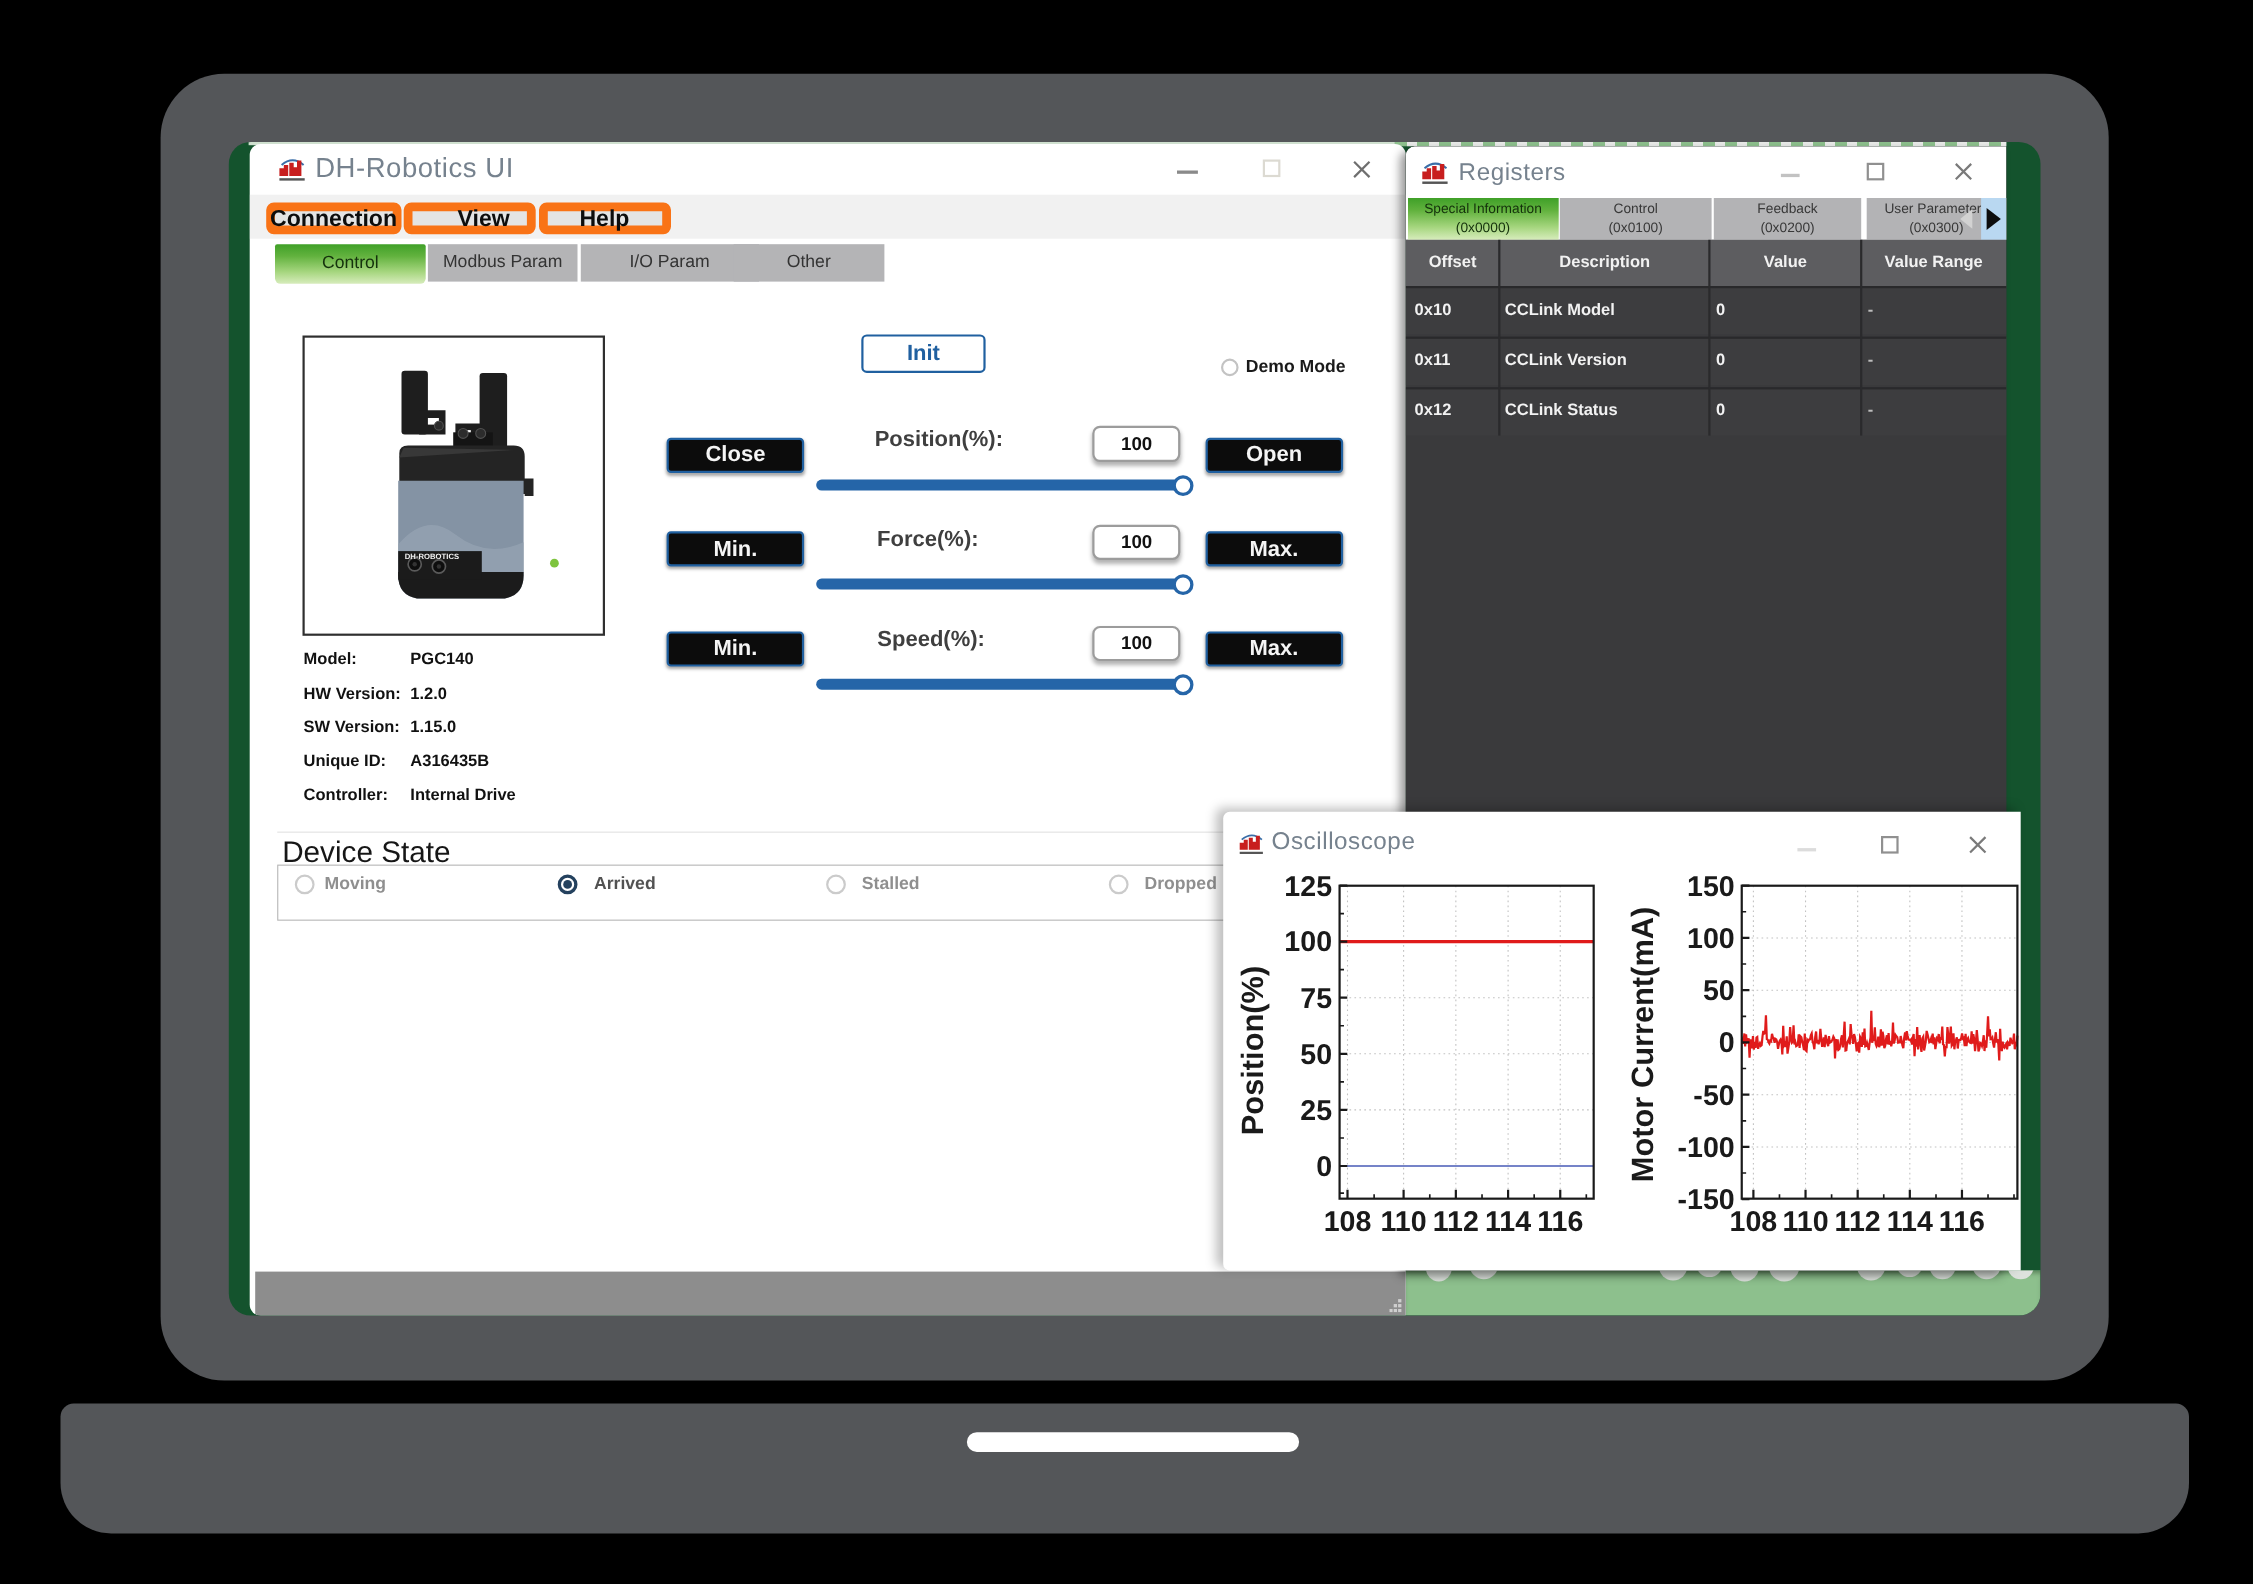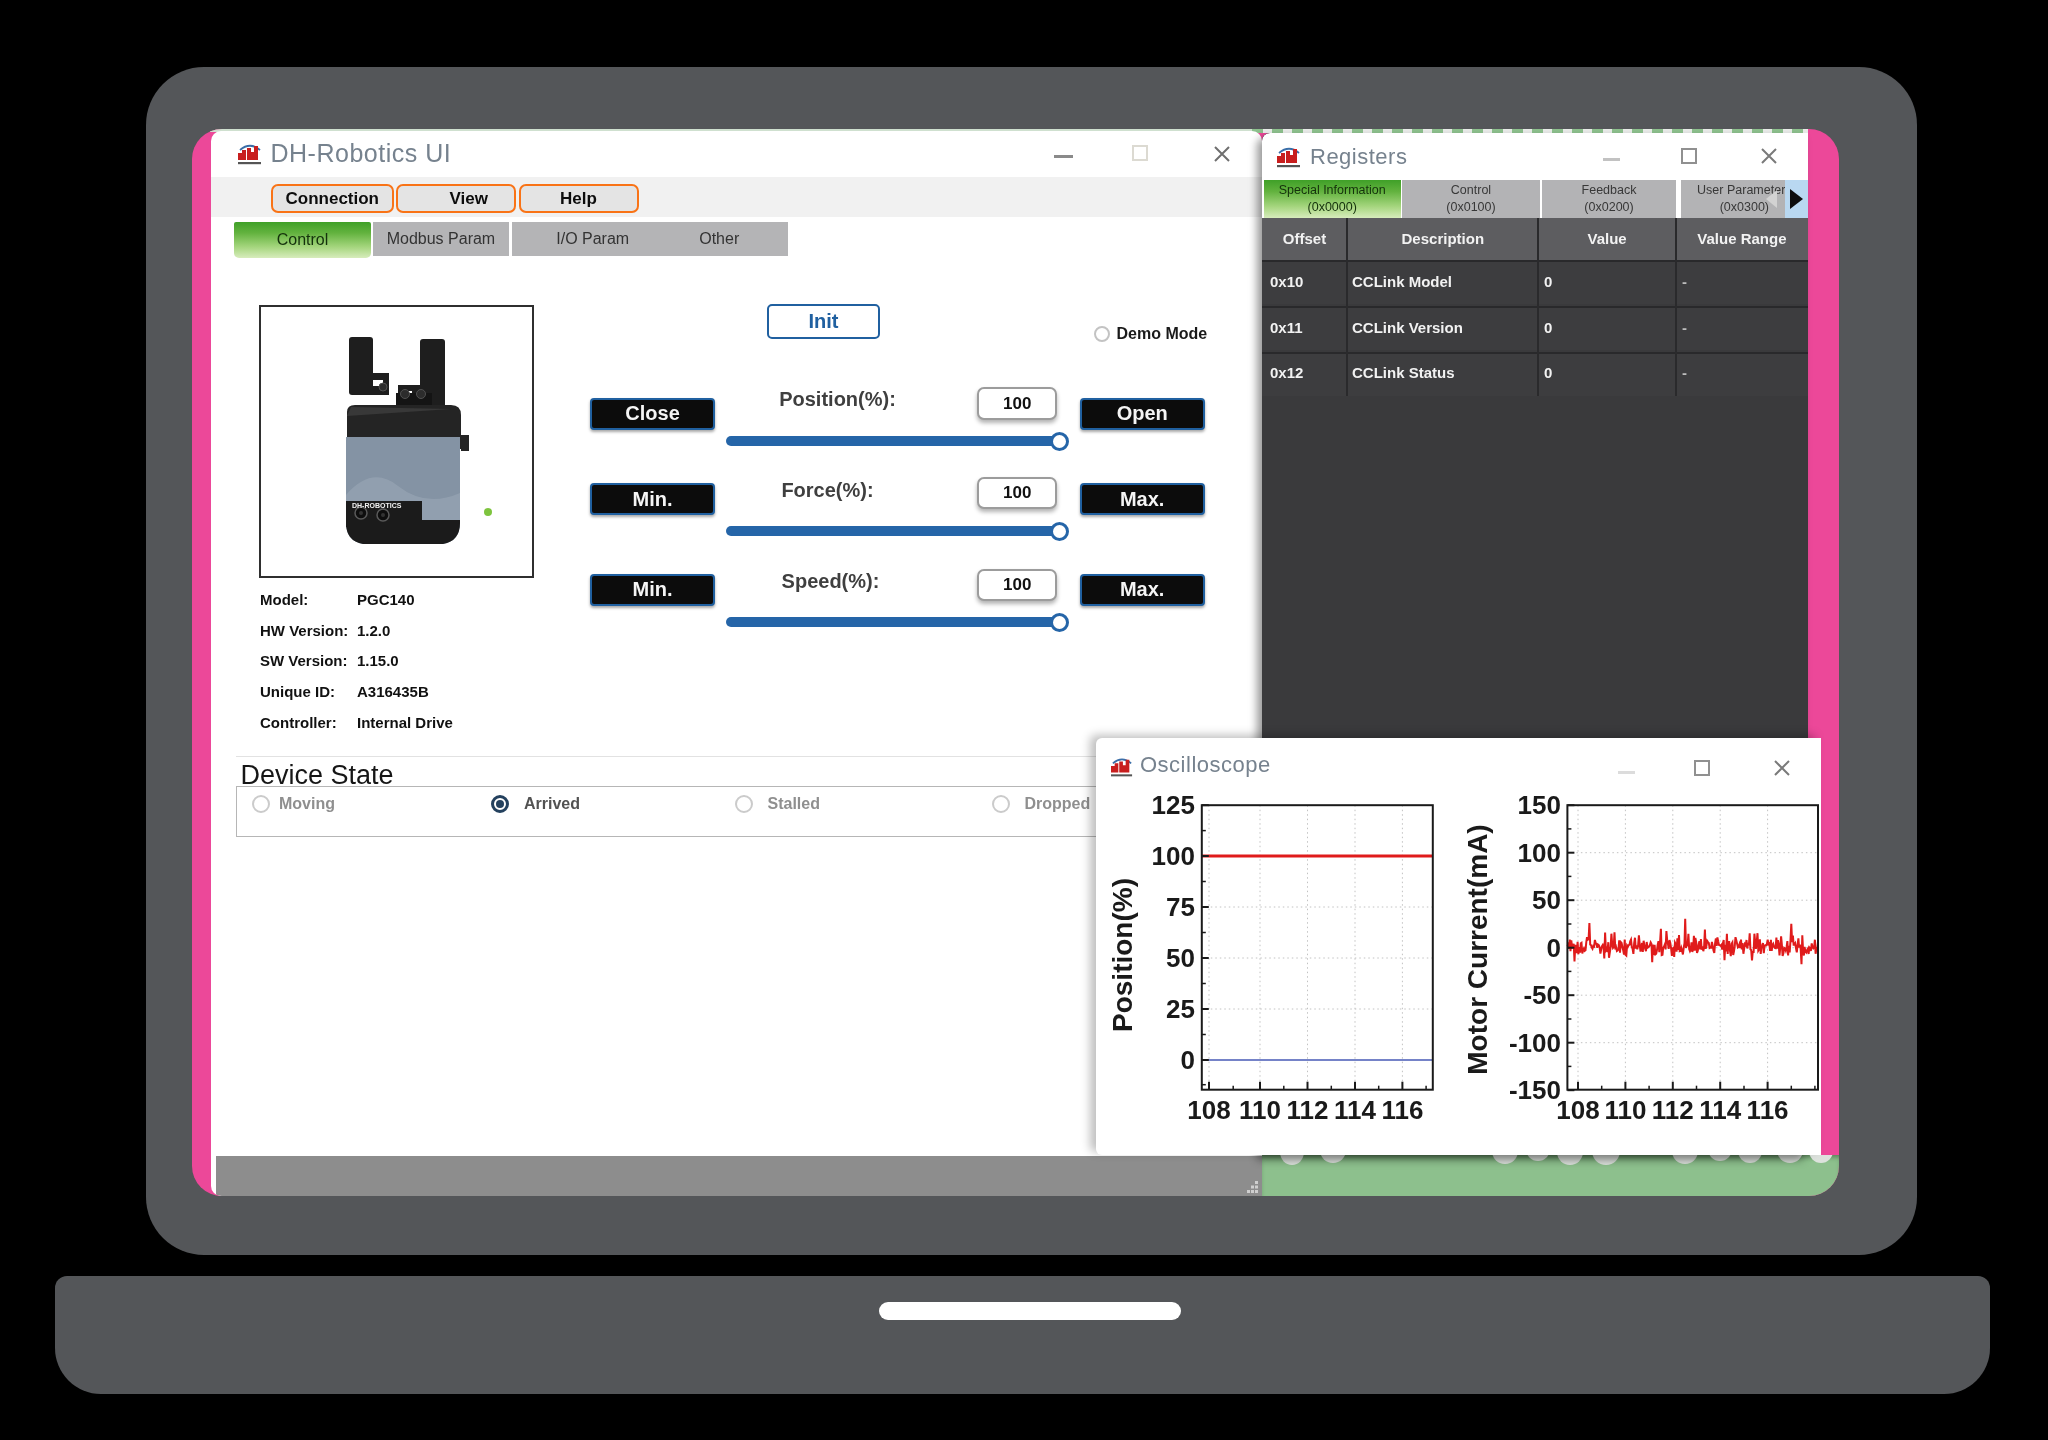--- a/index.html
+++ b/index.html
@@ -1,39 +1,39 @@
 <!DOCTYPE html>
 <html><head>
 <meta charset="utf-8">
 <style>
   * { margin:0; padding:0; box-sizing:border-box; }
   html,body { width:2048px; height:1440px; background:#000; overflow:hidden;
     font-family:"Liberation Sans", sans-serif; }
   .abs { position:absolute; }
   #bezel { left:146px; top:67px; width:1771px; height:1188px; background:#545659; border-radius:58px; }
-  #screen { left:192px; top:129px; width:1647px; height:1067px; background:#ec4899; border-radius:30px; overflow:hidden; }
+  #screen { left:208px; top:129px; width:1647px; height:1067px; background:#14532d; border-radius:20px; overflow:hidden; }
   #base { left:55px; top:1276px; width:1935px; height:118px; background:#545659; border-radius:12px 12px 46px 46px; }
   #notch { left:824px; top:26px; width:302px; height:18px; background:#fff; border-radius:9px; }
   #greentop { left:18px; top:0; width:1042px; height:3px; background:#cfe0cf; }
   #greentop2 { left:1060px; top:0; width:556px; height:4px;
     background:repeating-linear-gradient(90deg,#8dc08d 0 11px,#e9ebe9 11px 20px); }
   #greenbot { left:1070px; top:1026px; width:577px; height:41px; background:#8dc08d; overflow:hidden;
     box-shadow:inset 0 4px 5px -2px rgba(40,70,40,.55); }
   .gc { position:absolute; border-radius:50%; background:#dde2dd; }
   
   #mainwin { left:18.5px; top:2px; width:1051px; height:1065px; background:#fff; border-radius:10px 10px 0 10px; overflow:hidden; }
   #regwin  { left:1070px; top:4px; width:546px; height:1022px; background:#3a3a3c; border-radius:8px 0 0 0; overflow:hidden;
     box-shadow:-5px 5px 9px rgba(0,0,0,.4); }
   #oscwin  { left:889px; top:609px; width:725px; height:417px; background:#fff; border-radius:6px 0 0 6px;
     box-shadow:-6px -3px 10px rgba(0,0,0,.25);margin-left:15px; }
   .wtitle { position:absolute; font-size:22px; color:#76828e; letter-spacing:0.5px; }
   .wmin { position:absolute; background:#8a8a8a; }
   .wmax { position:absolute; width:16px; height:16px; border:2px solid #909090; background:#fff; }
-  .menu-btn { position:absolute; height:29px; background:#e4e4e4; border:2px solid #f97316; border-radius:7px;
-    font-weight:bold; font-size:17px; color:#0d0d0d; display:flex; align-items:center; justify-content:center;margin-left:45px; }
+  .menu-btn { position:absolute; height:29px; background:#e4e4e4; border:8px solid #f97316; border-radius:7px;
+    font-weight:bold; font-size:21px; color:#0d0d0d; display:flex; align-items:center; justify-content:center; }
   .tab { position:absolute; height:34px; background:#b4b4b6; color:#333; font-size:16px;
     display:flex; align-items:center; justify-content:center; }
   .tabgreen { background:linear-gradient(180deg,#3fa028 0%,#62b23e 30%,#a6d67f 70%,#d7ecbc 100%);
     color:#14310c; border-radius:2px 2px 5px 5px; }
   .bb { position:absolute; background:#0c0c0c; border:2px solid #2060a0; border-radius:4px; color:#f5f5f5;
     font-weight:bold; font-size:20px; display:flex; align-items:center; justify-content:center;
     box-shadow:0 2px 3px rgba(0,0,0,.35); }
   .plabel { position:absolute; width:180px; text-align:center; font-weight:bold; font-size:20px; color:#3f3f3f; }
   .vb { position:absolute; width:80px; height:32.5px; background:#fff; border:2px solid #9c9c9c; border-radius:7px;
     box-shadow:0 3px 4px rgba(0,0,0,.3); font-weight:bold; font-size:17px; color:#111;

